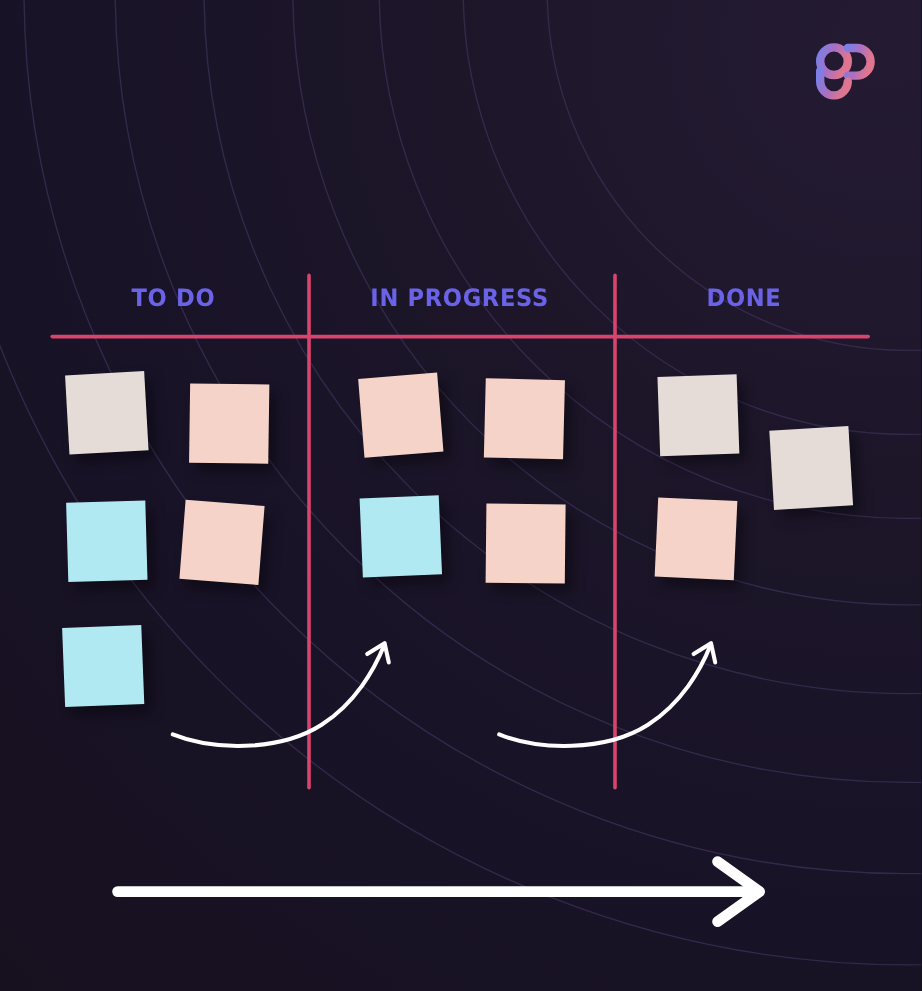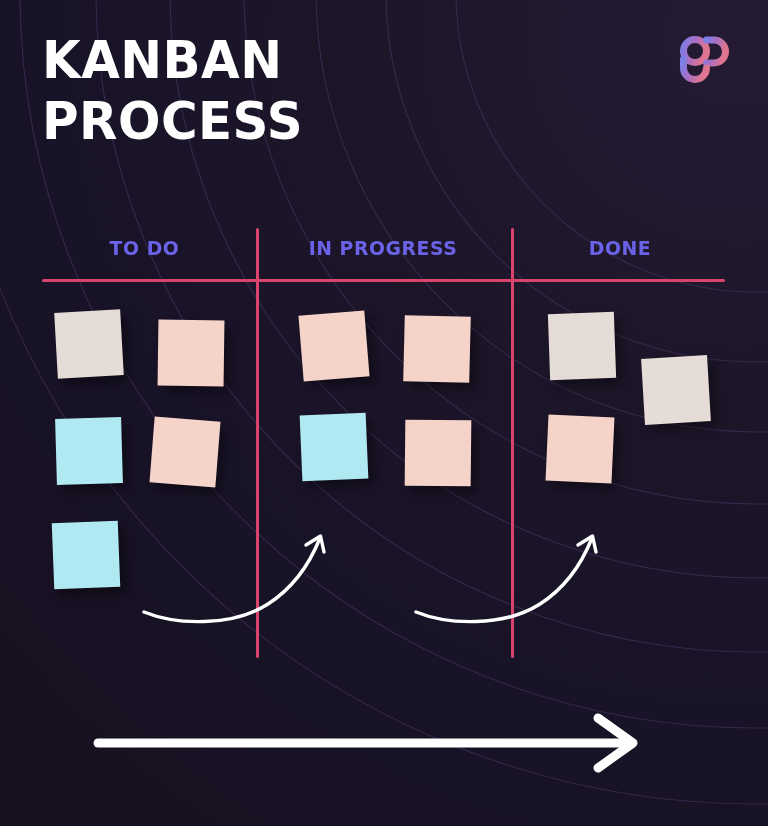--- a/index.html
+++ b/index.html
@@ -109,24 +109,20 @@
       <circle cx="756" cy="-8" r="370"></circle>
       <circle cx="756" cy="-8" r="440"></circle>
       <circle cx="756" cy="-8" r="512"></circle>
       <circle cx="756" cy="-8" r="586"></circle>
       <circle cx="756" cy="-8" r="660"></circle>
       <circle cx="756" cy="-8" r="736"></circle>
       <circle cx="756" cy="-8" r="812"></circle>
     </g>
   </svg>
 
-  <div id="title-block">
-    <span class="title-line">KANBAN</span>
-    <span class="title-line">PROCESS</span>
-  </div>
 
   <svg id="logo" viewBox="0 0 58 52">
     <defs>
       <linearGradient id="logoGrad" x1="0" y1="0" x2="1" y2="0.35">
         <stop offset="0%" stop-color="#7b7fe8"></stop>
         <stop offset="48%" stop-color="#a96fc2"></stop>
         <stop offset="100%" stop-color="#e0758f"></stop>
       </linearGradient>
     </defs>
     <g fill="none" stroke="url(#logoGrad)" stroke-width="7" stroke-linecap="round">

